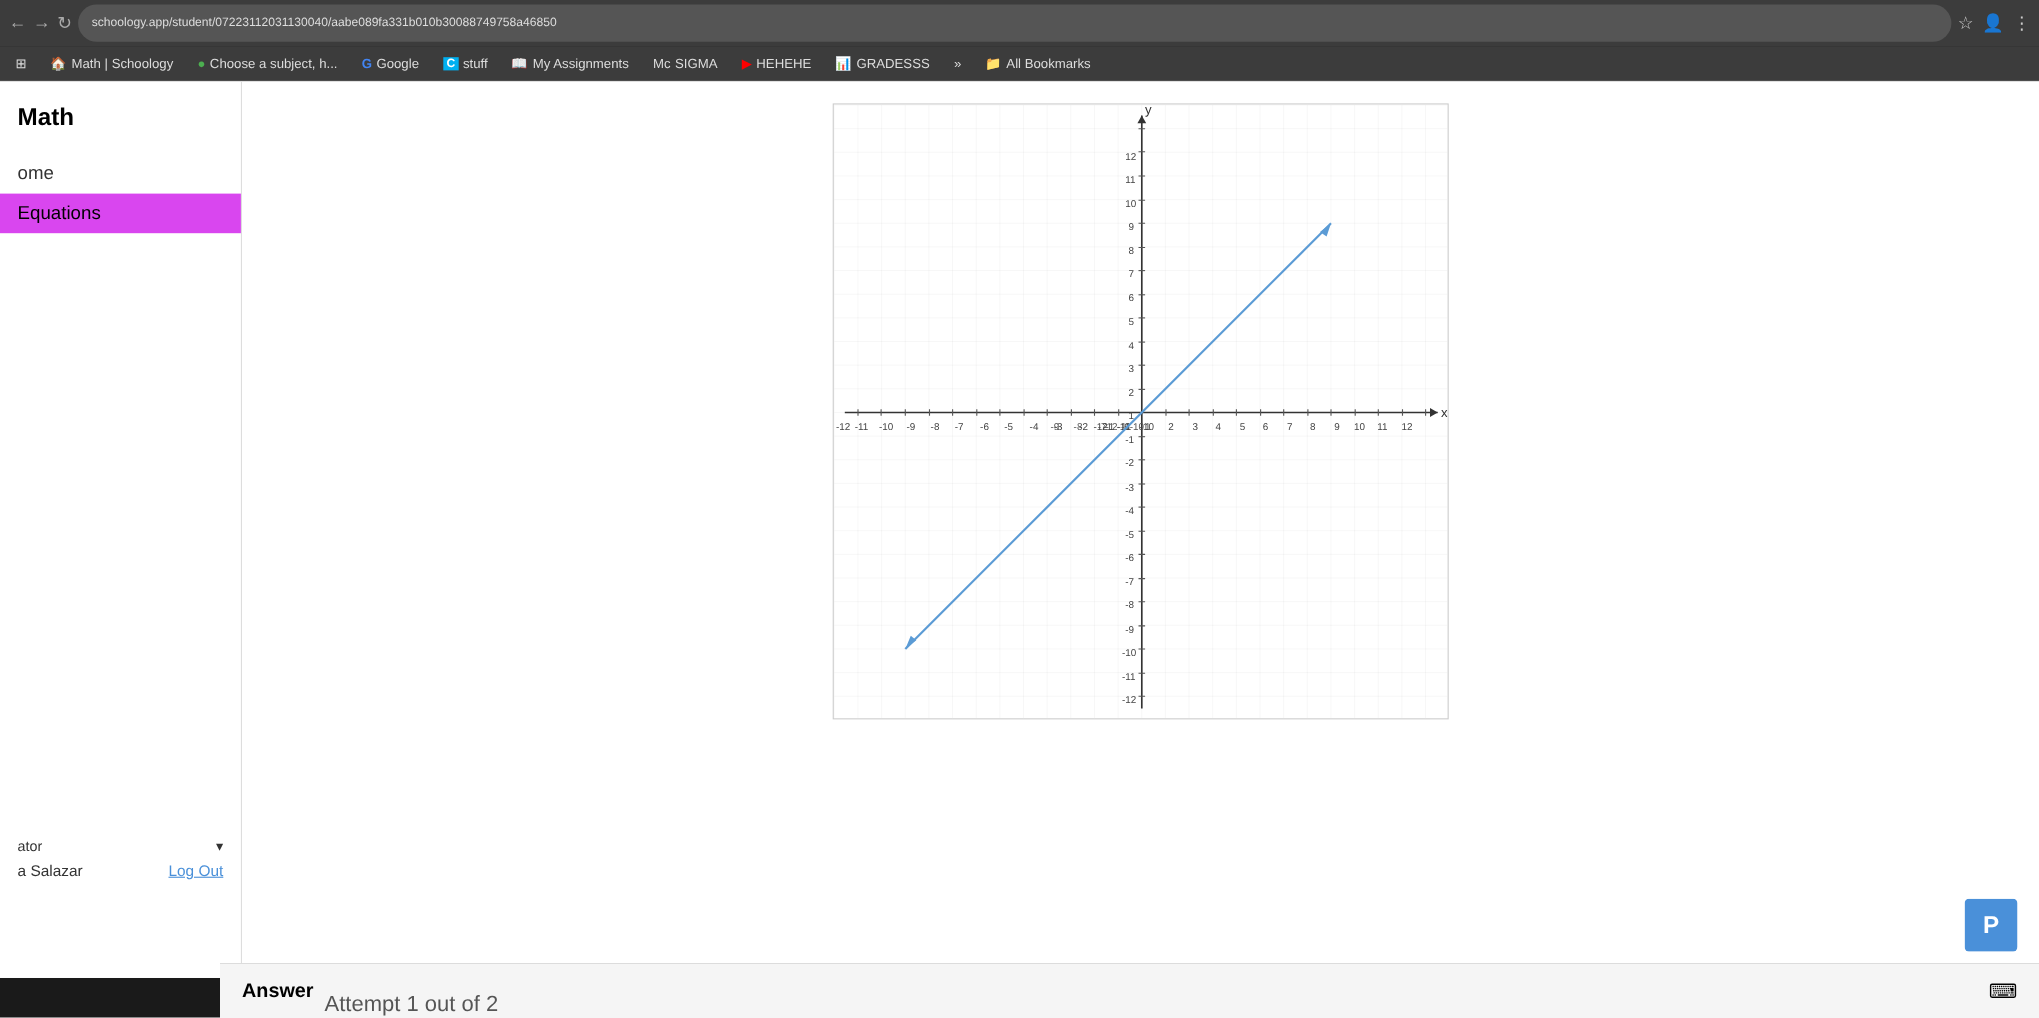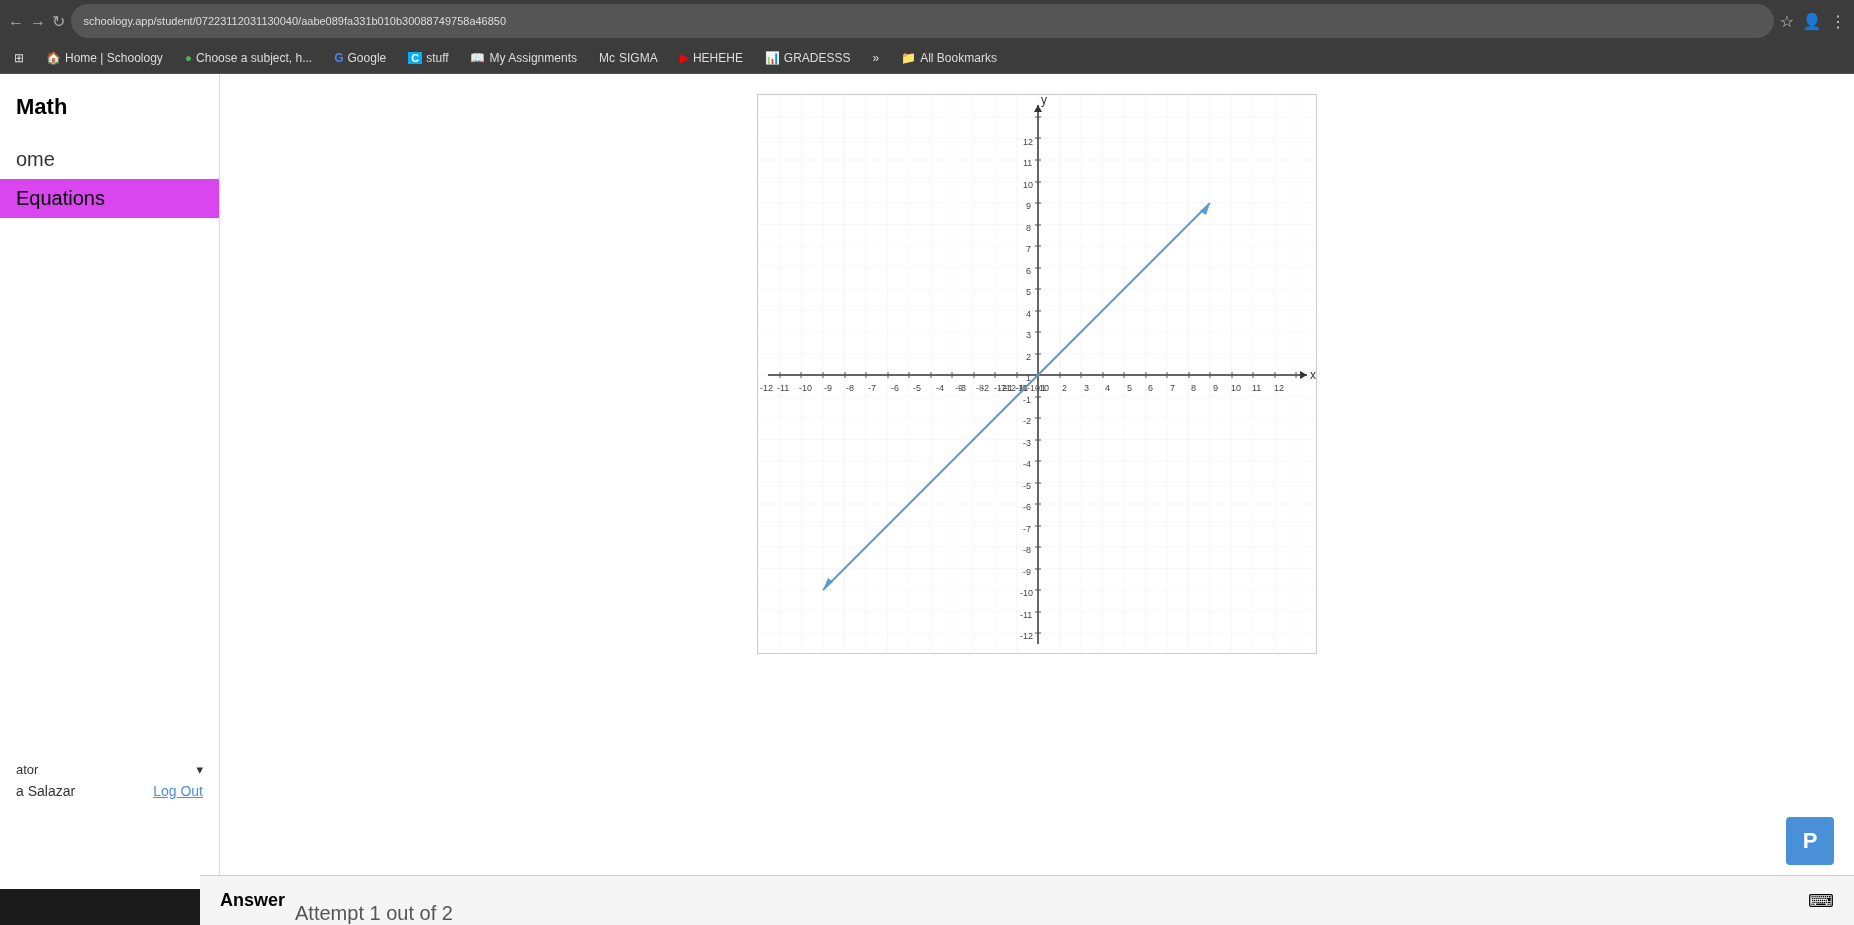--- a/index.html
+++ b/index.html
@@ -51,21 +51,21 @@
       flex-shrink: 0;
     }
     .sidebar-title {
       font-size: 22px;
       font-weight: bold;
       padding: 10px 16px 20px;
       color: #000;
     }
     .sidebar-item {
       padding: 8px 16px;
-      font-size: 20px;
+      font-size: 17px;
       color: #333;
       cursor: pointer;
     }
     .sidebar-item.active {
       background: #d946ef;
       color: #000;
     }
 
     
     .main-content {
@@ -169,21 +169,21 @@
     <span style="cursor:pointer;">⋮</span>
   </div>
 </div>
 
 <div class="bookmark-bar">
   <div class="bookmark-item">
     <span>⊞</span>
   </div>
   <div class="bookmark-item">
     <span style="color:#ff7700;">🏠</span>
-    <span>Home | Schoology</span>
+    <span>Math | Schoology</span>
   </div>
   <div class="bookmark-item">
     <span style="color:#4caf50;">●</span>
     <span>Choose a subject, h...</span>
   </div>
   <div class="bookmark-item">
     <span style="font-weight:bold;color:#4285f4;">G</span>
     <span>Google</span>
   </div>
   <div class="bookmark-item">

